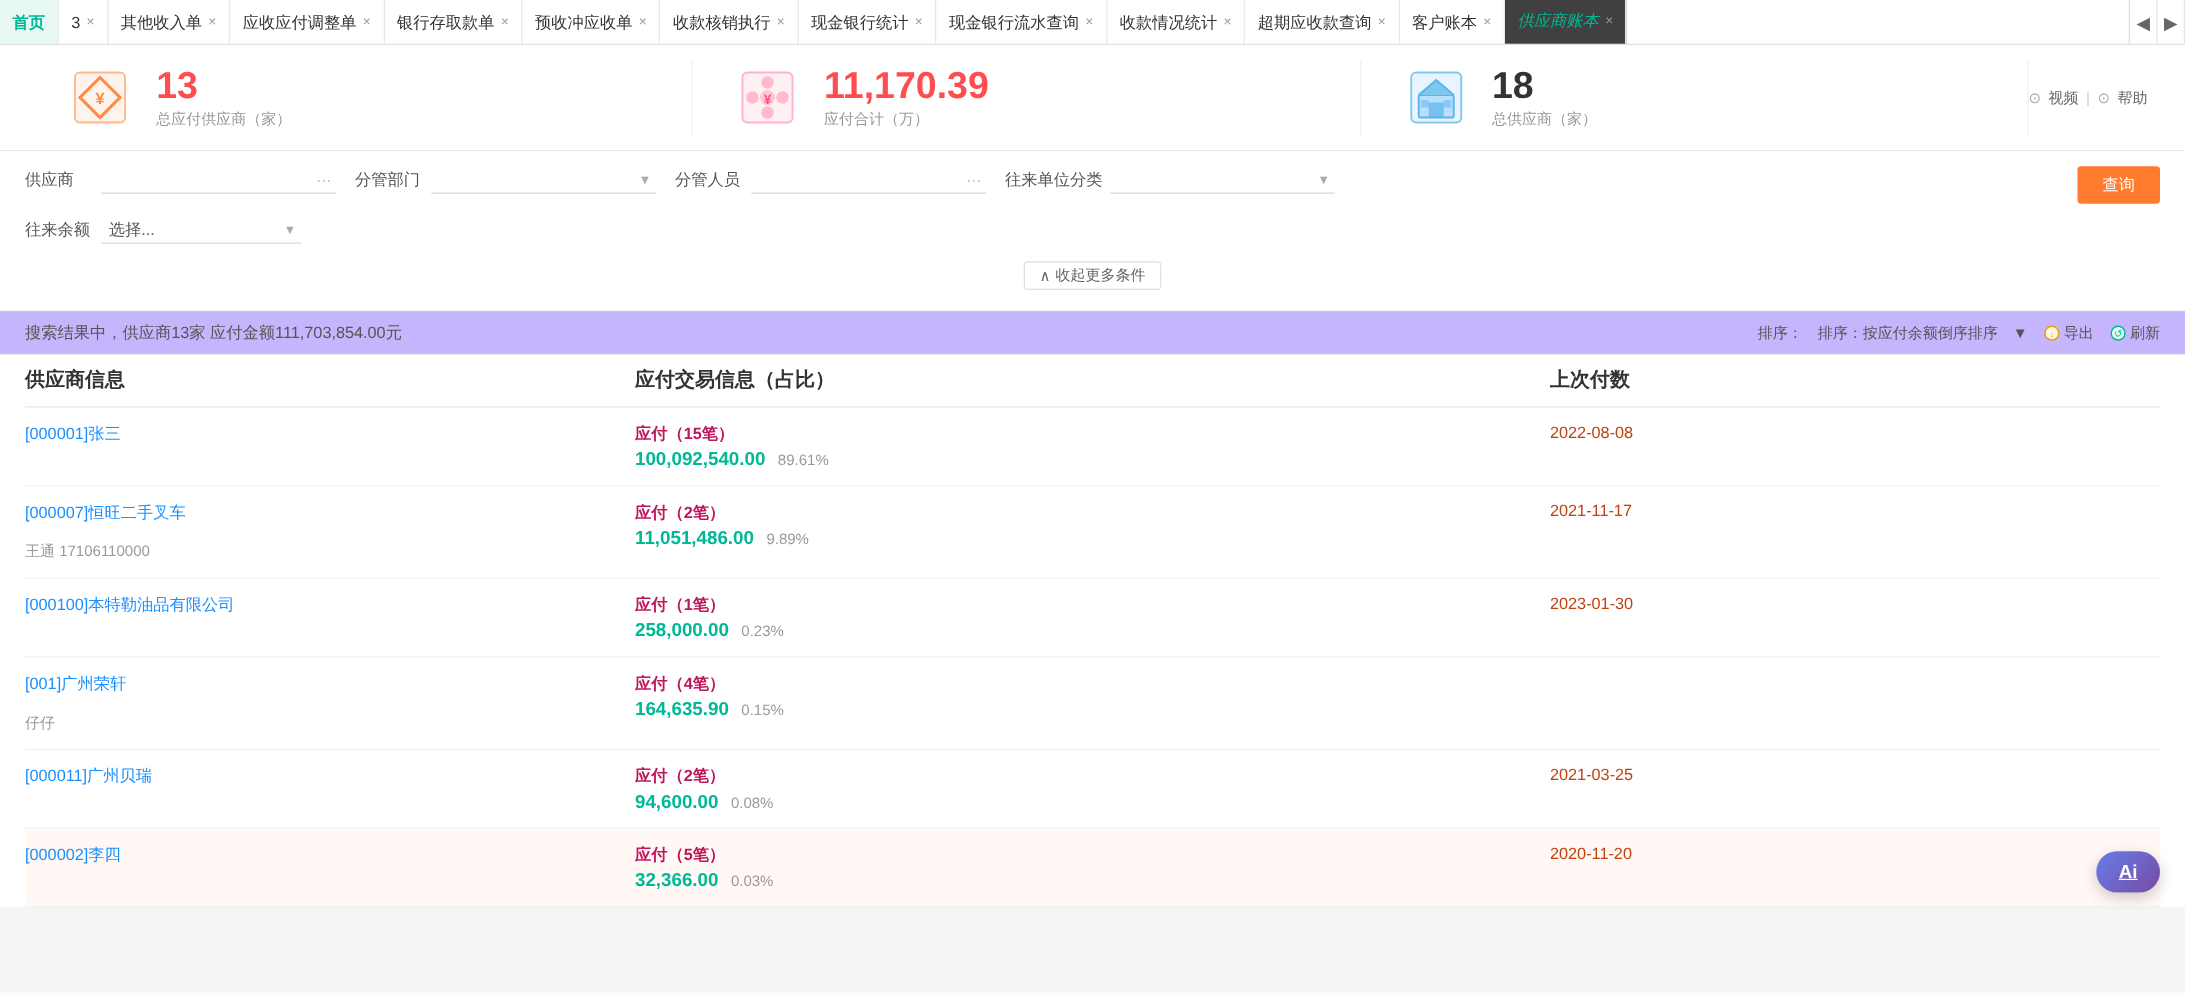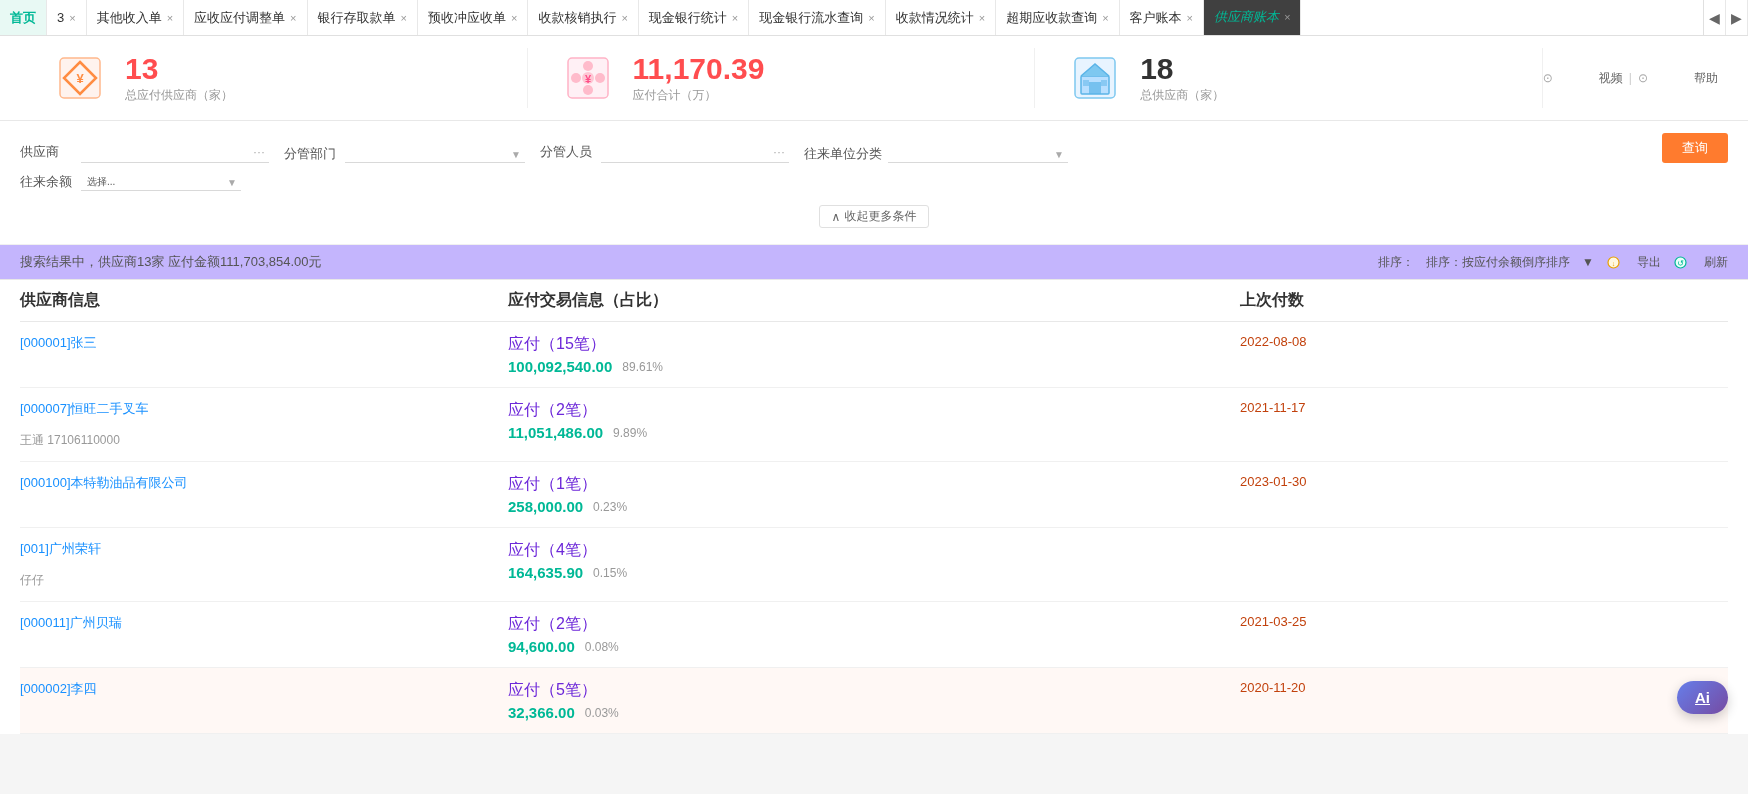--- a/index.html
+++ b/index.html
@@ -33,36 +33,36 @@
     .stat-icon { width: 60px; height: 60px; margin-right: 15px; display: flex; align-items: center; justify-content: center; flex-shrink: 0; }
     .stat-icon svg { width: 56px; height: 56px; }
     .stat-content { display: flex; flex-direction: column; }
     .stat-number { font-size: 30px; font-weight: bold; color: #ff4d4f; line-height: 1.1; }
     .stat-label { font-size: 12px; color: #999; margin-top: 2px; }
 
     
     .top-right-links {
       margin-left: auto; display: flex; align-items: center; font-size: 12px; color: #666; gap: 6px; flex-shrink: 0; padding-right: 10px;
     }
-    .top-link { color: #666; cursor: pointer; margin-left: 40px; }
+    .top-link { color: #666; cursor: pointer; }
     .separator { color: #ccc; }
 
     
     .filter-area {
       background: #fff; padding: 12px 20px; border-bottom: 1px solid #f0f0f0;
     }
-    .filter-row { display: flex; align-items: flex-end; gap: 15px; margin-bottom: 10px; flex-wrap: wrap; }
+    .filter-row { display: flex; align-items: flex-start; gap: 15px; margin-bottom: 10px; flex-wrap: wrap; }
     .filter-group { display: flex; align-items: center; gap: 6px; }
     .filter-label { color: #555; font-size: 13px; min-width: 55px; }
     .filter-input {
       border: none; border-bottom: 1px solid #d9d9d9; padding: 3px 6px; font-size: 13px;
       min-width: 160px; outline: none; color: #aaa; background: transparent;
     }
     .filter-select {
-      border: none; border-bottom: 1px solid #d9d9d9; padding: 3px 6px; font-size: 10px;
+      border: none; border-bottom: 1px solid #d9d9d9; padding: 3px 6px; font-size: 13px;
       min-width: 160px; background: transparent; outline: none; color: #555; cursor: pointer;
       appearance: none; background-image: none;
     }
     .filter-select-wrap { position: relative; display: inline-flex; align-items: center; }
     .filter-select-wrap .dropdown-arrow { position: absolute; right: 4px; color: #aaa; font-size: 10px; pointer-events: none; }
     .filter-input-wrap { position: relative; display: inline-flex; align-items: center; }
     .filter-input-wrap .dots { position: absolute; right: 4px; color: #aaa; font-size: 12px; pointer-events: none; }
     .query-btn {
       background: #ff7b2e; color: #fff; border: none; padding: 6px 20px;
       border-radius: 3px; cursor: pointer; font-size: 13px; margin-left: auto;
@@ -75,38 +75,38 @@
       color: #666; background: #fff; cursor: pointer; display: flex; align-items: center; gap: 4px;
     }
 
     
     .results-bar {
       display: flex; align-items: center; padding: 8px 20px; background: #c4b5fd;
       border-bottom: 1px solid #e8e8e8; font-size: 13px; color: #555;
     }
     .results-right { margin-left: auto; display: flex; align-items: center; gap: 12px; font-size: 12px; color: #555; }
     .sort-link { color: #555; cursor: pointer; }
-    .action-btn { display: flex; align-items: center; gap: 17px; cursor: pointer; color: #555; }
+    .action-btn { display: flex; align-items: center; gap: 3px; cursor: pointer; color: #555; }
     .action-icon { width: 14px; height: 14px; display: inline-flex; align-items: center; justify-content: center; }
 
     
     .table-area { background: #fff; padding: 0 20px; }
     .table-header {
       display: grid; grid-template-columns: 2fr 3fr 2fr;
       border-bottom: 1px solid #e8e8e8; padding: 10px 0;
     }
     .table-col-header { font-size: 16px; color: #333; font-weight: 600; }
     .table-row {
       display: grid; grid-template-columns: 2fr 3fr 2fr;
       border-bottom: 1px solid #f0f0f0; padding: 12px 0; align-items: start;
     }
     .table-row.highlighted { background: #fff8f5; }
     .supplier-link { color: #1890ff; cursor: pointer; font-size: 13px; }
     .supplier-contact { font-size: 12px; color: #999; margin-top: 14px; }
-    .trans-label { font-size: 16px; color: #6d28d9; }
+    .trans-label { font-size: 13px; color: #be185d; font-weight: bold; }
     .trans-amount { font-size: 15px; color: #00b896; font-weight: 600; cursor: pointer; }
     .trans-pct { font-size: 12px; color: #999; margin-left: 10px; }
     .trans-row { display: flex; align-items: center; margin-top: 3px; }
     .last-pay { font-size: 13px; color: #c2410c; }
 
     
     ::-webkit-scrollbar { width: 6px; height: 6px; }
     ::-webkit-scrollbar-thumb { background: #ccc; border-radius: 3px; }
     ::-webkit-scrollbar-track { background: #f5f5f5; }
   </style>

